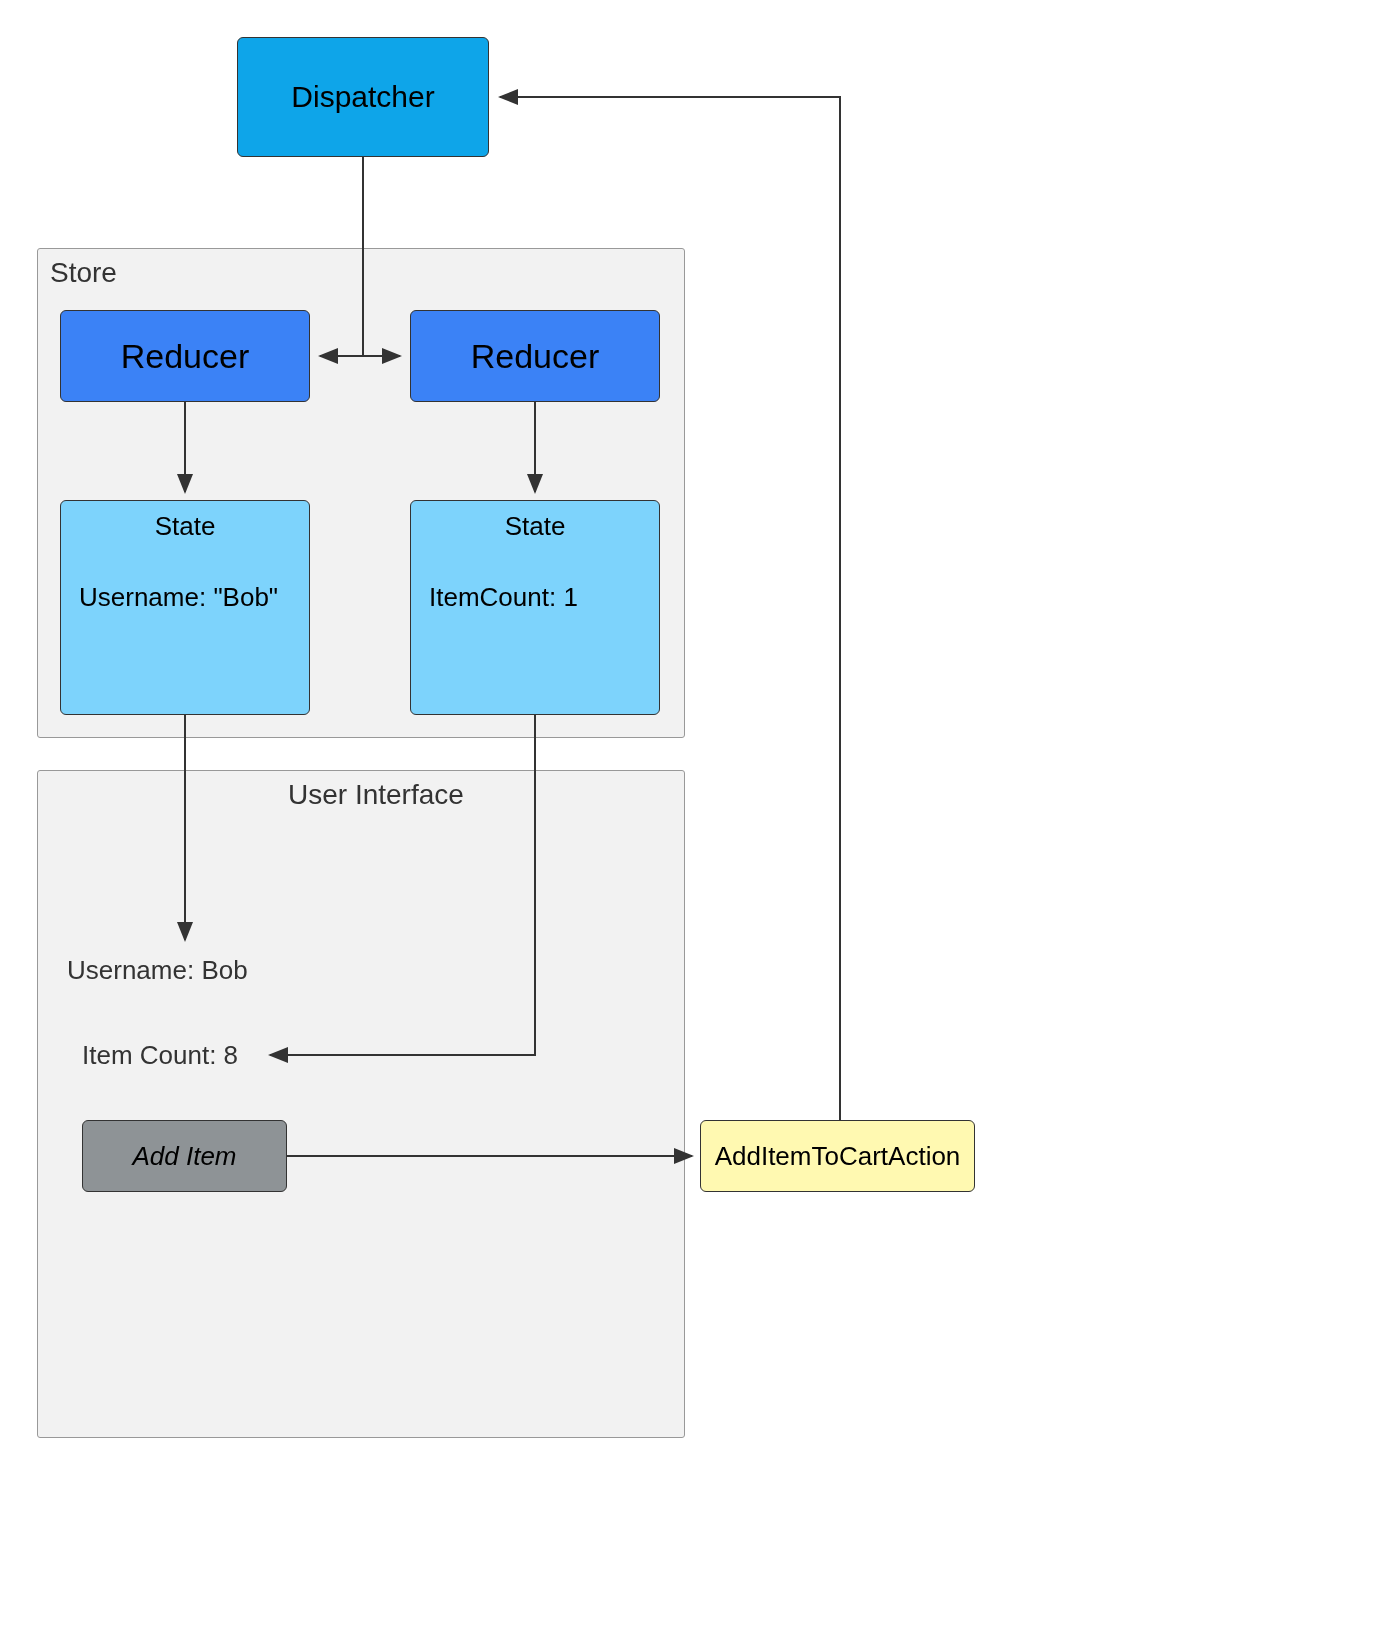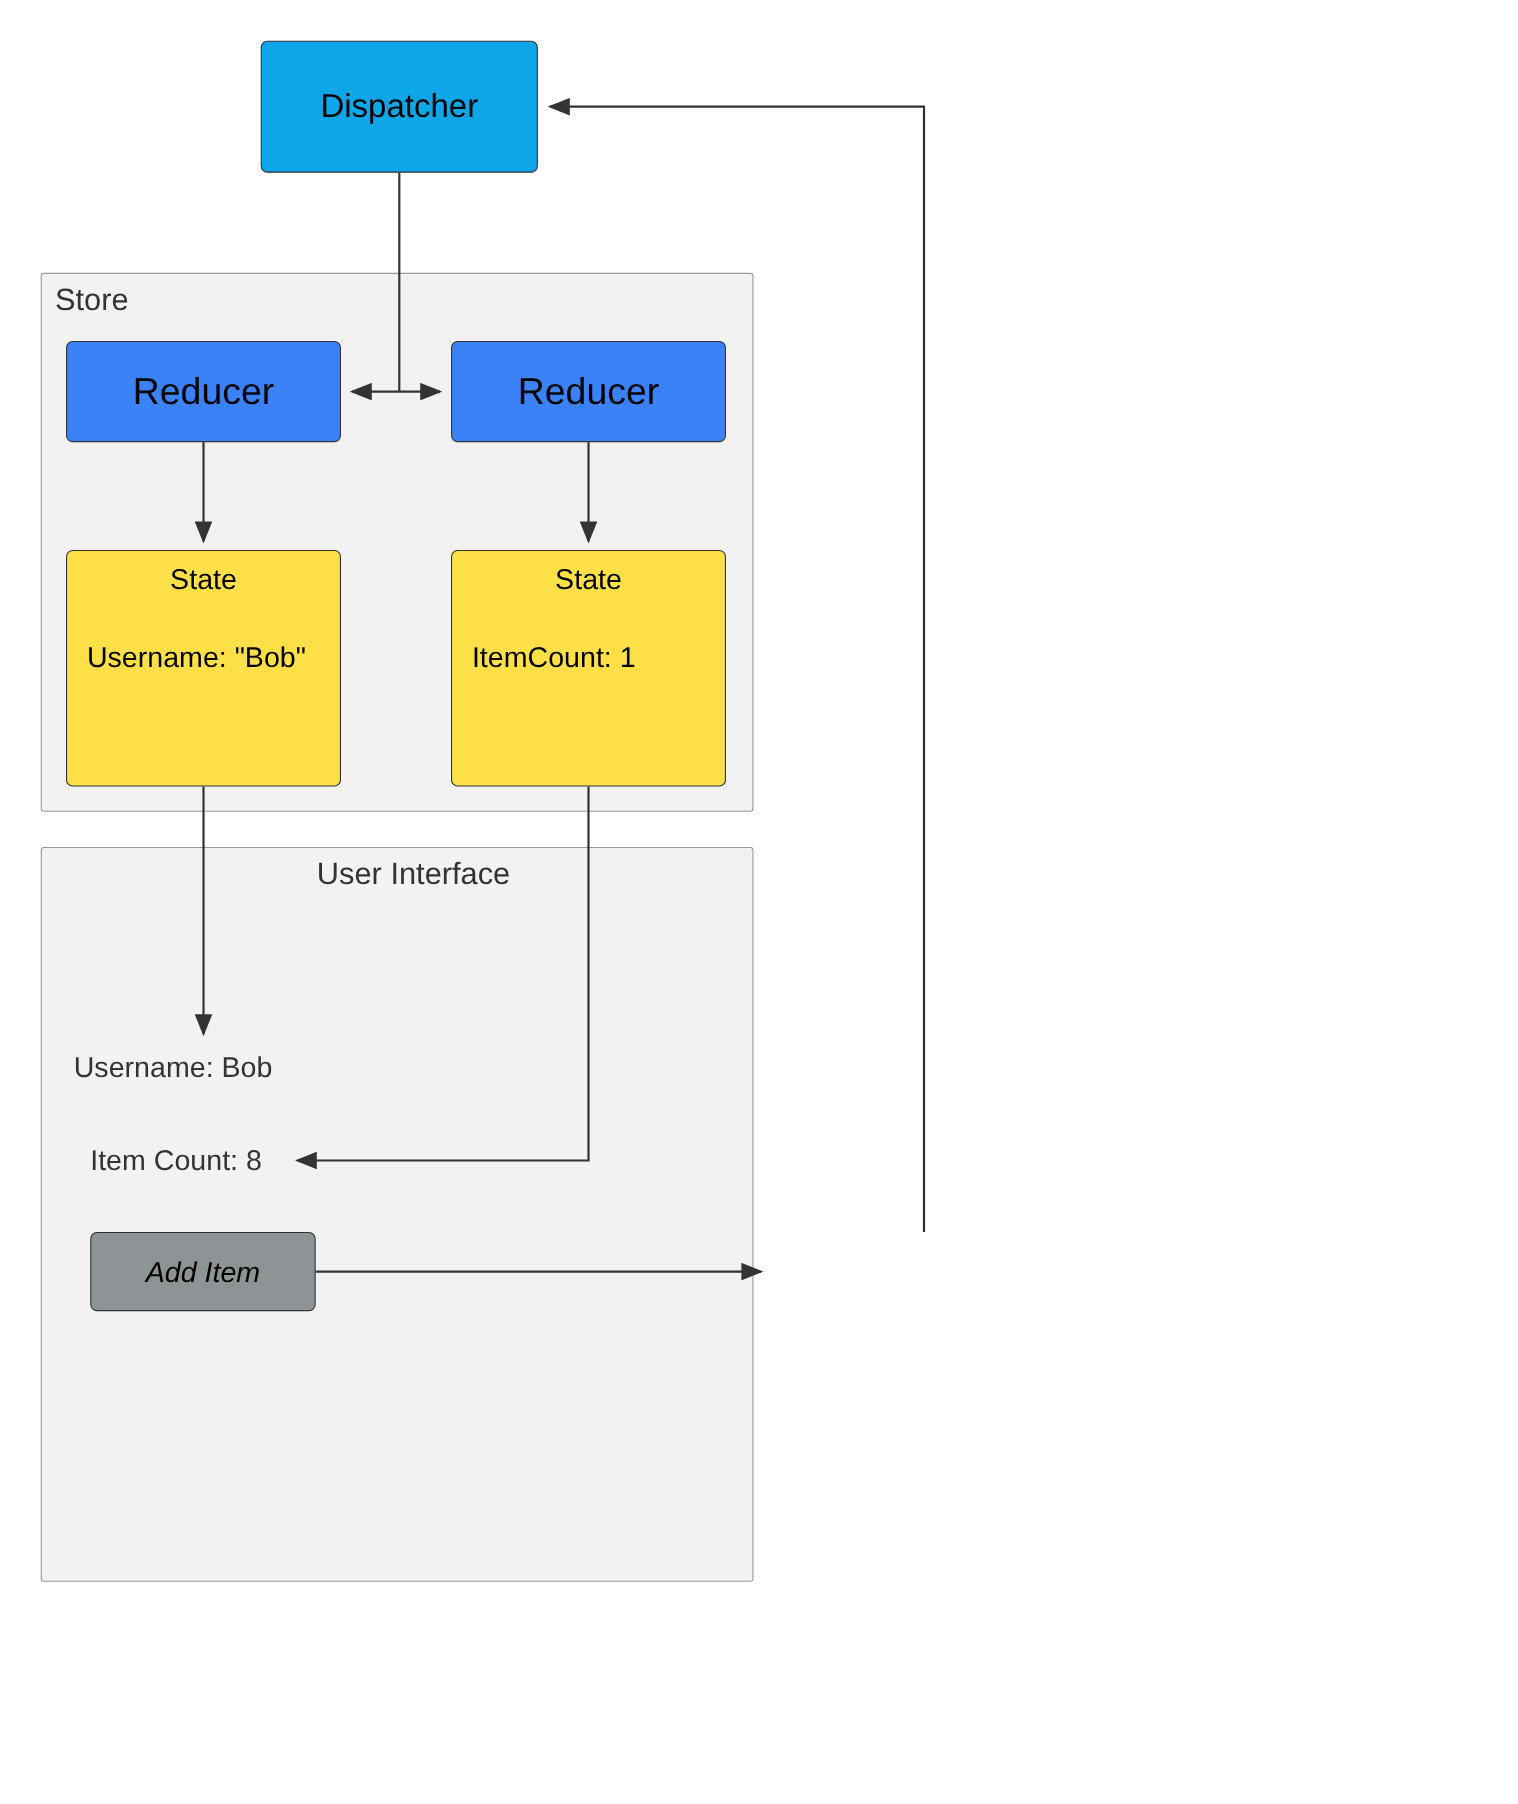--- a/index.html
+++ b/index.html
@@ -38,21 +38,21 @@
       color: #333;
     }
     .reducer {
       background: #3b82f6;
       display: flex;
       align-items: center;
       justify-content: center;
       font-size: 34px;
     }
     .state {
-      background: #fde047;
+      background: #7dd3fc;
     }
     .state-title {
       text-align: center;
       font-size: 26px;
       margin-top: 10px;
     }
     .state-content {
       font-size: 26px;
       margin-top: 40px;
       margin-left: 18px;
@@ -121,20 +121,23 @@
   </div>
 
   <div class="ui-text" style="left:67px; top:955px;">Username: Bob</div>
 
   <div class="ui-text" style="left:82px; top:1040px;">Item Count: 8</div>
 
   <div class="box button-box" style="left:82px; top:1120px; width:205px; height:72px;">
     <span>Add Item</span>
   </div>
 
+  <div class="box action-box" style="left:700px; top:1120px; width:275px; height:72px;">
+    <span>AddItemToCartAction</span>
+  </div>
 
   <svg width="1380" height="1640">
     <defs>
       <marker id="arrowhead" markerWidth="10" markerHeight="8" refX="9" refY="4" orient="auto">
         <polygon points="0 0, 10 4, 0 8" fill="#333"></polygon>
       </marker>
     </defs>
 
     <path d="M 363 157 L 363 356" stroke="#333" stroke-width="2" fill="none"></path>
     <path d="M 363 356 L 320 356" stroke="#333" stroke-width="2" fill="none" marker-end="url(#arrowhead)"></path>

